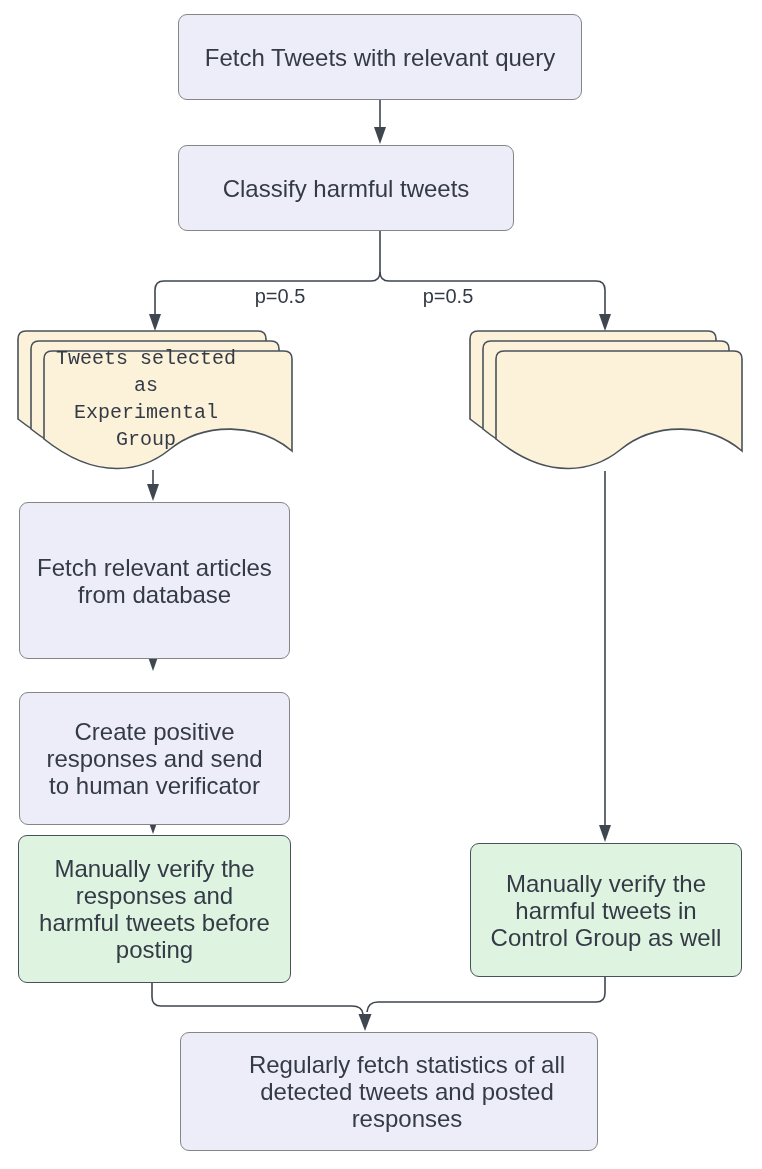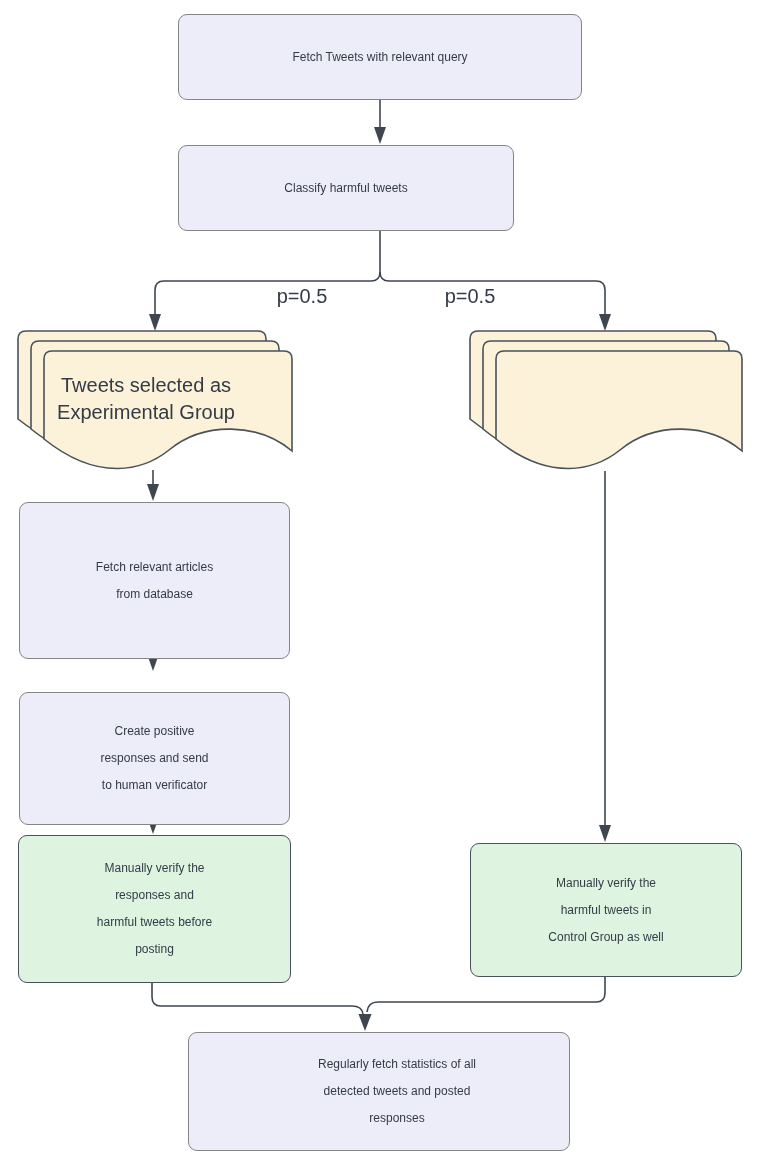--- a/index.html
+++ b/index.html
@@ -35,21 +35,21 @@
     stroke-width: 1.6;
   }
   .node {
     position: absolute;
     box-sizing: border-box;
     border-radius: 9px;
     display: flex;
     align-items: center;
     justify-content: center;
     text-align: center;
-    font-size: 12px;
+    font-size: 24px;
     line-height: 27px;
     color: var(--text, #343b46);
     white-space: pre-wrap;
     padding: 4px 8px;
   }
   .process {
     background: var(--process-fill, #ededf9);
     border: 1.5px solid var(--process-border, #858585);
   }
   .manual {
@@ -68,21 +68,20 @@
     white-space: pre-wrap;
   }
   .edge-label {
     position: absolute;
     transform: translate(-50%, -50%);
     font-size: 20px;
     color: var(--text, #343b46);
     background: var(--background, #ffffff);
     padding: 0 3px;
     white-space: nowrap;
-    margin-left: 22px;
   }
 </style>
 </head>
 <body>
 
 <div class="canvas">
 
   <svg class="edges-layer" viewBox="0 0 762 1169" xmlns="http://www.w3.org/2000/svg">
 
     <path class="edge" d="M380 100 V127"></path>
@@ -138,25 +137,25 @@
 
   <div class="node manual" style="left:18px;  top:835px; width:273px; height:148px;">Manually verify the
 responses and
 harmful tweets before
 posting</div>
 
   <div class="node manual" style="left:470px; top:843px; width:272px; height:134px;">Manually verify the
 harmful tweets in
 Control Group as well</div>
 
-  <div class="node process" style="left:188px; top:1032px; width:382px; height:119px;padding-left:44px;">Regularly fetch statistics of all
+  <div class="node process" style="left:180px; top:1032px; width:418px; height:119px;padding-left:44px;">Regularly fetch statistics of all
 detected tweets and posted
 responses</div>
 
-  <div class="doc-label" style="left:44px;  top:368px; width:204px; height:62px;">Tweets selected as
+  <div class="doc-label" style="left:44px;  top:368px; width:204px; height:62px;font-family:Liberation Mono, monospace;">Tweets selected as
 Experimental Group</div>
 
 
   <div class="edge-label" style="left:280px; top:296px;">p=0.5</div>
 
   <div class="edge-label" style="left:448px; top:296px;">p=0.5</div>
 
 </div>
 
 </body></html>

